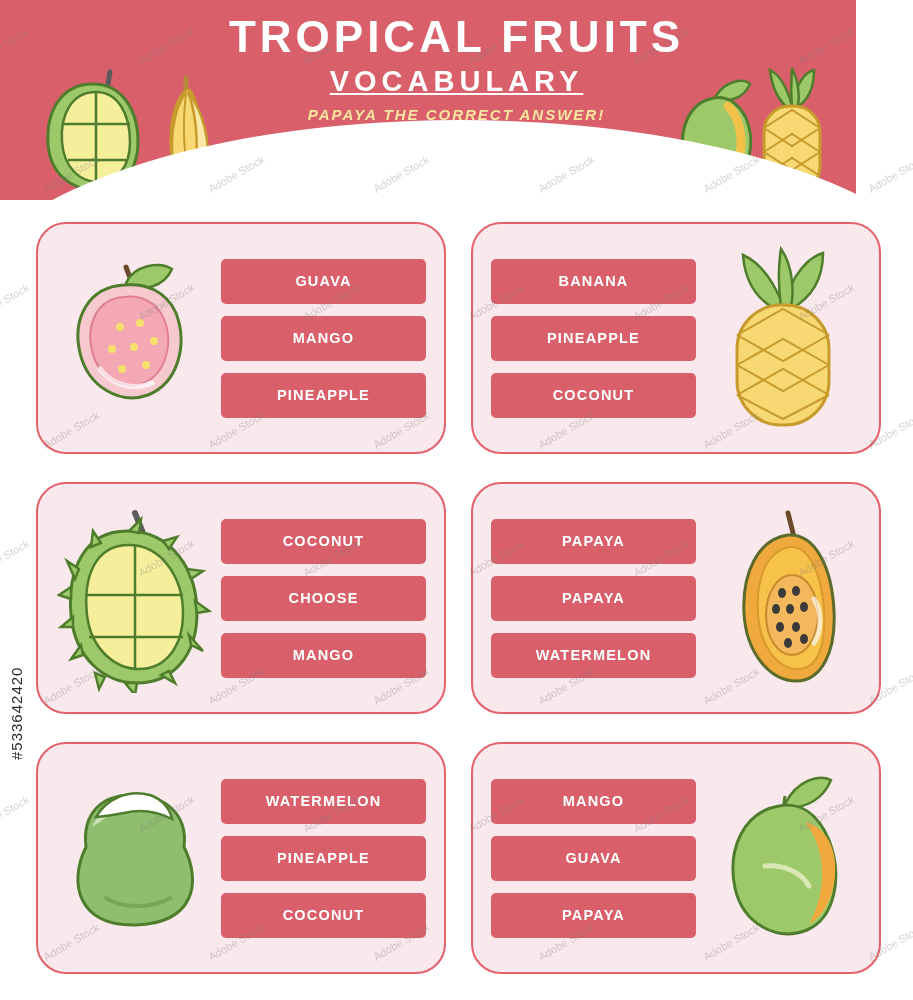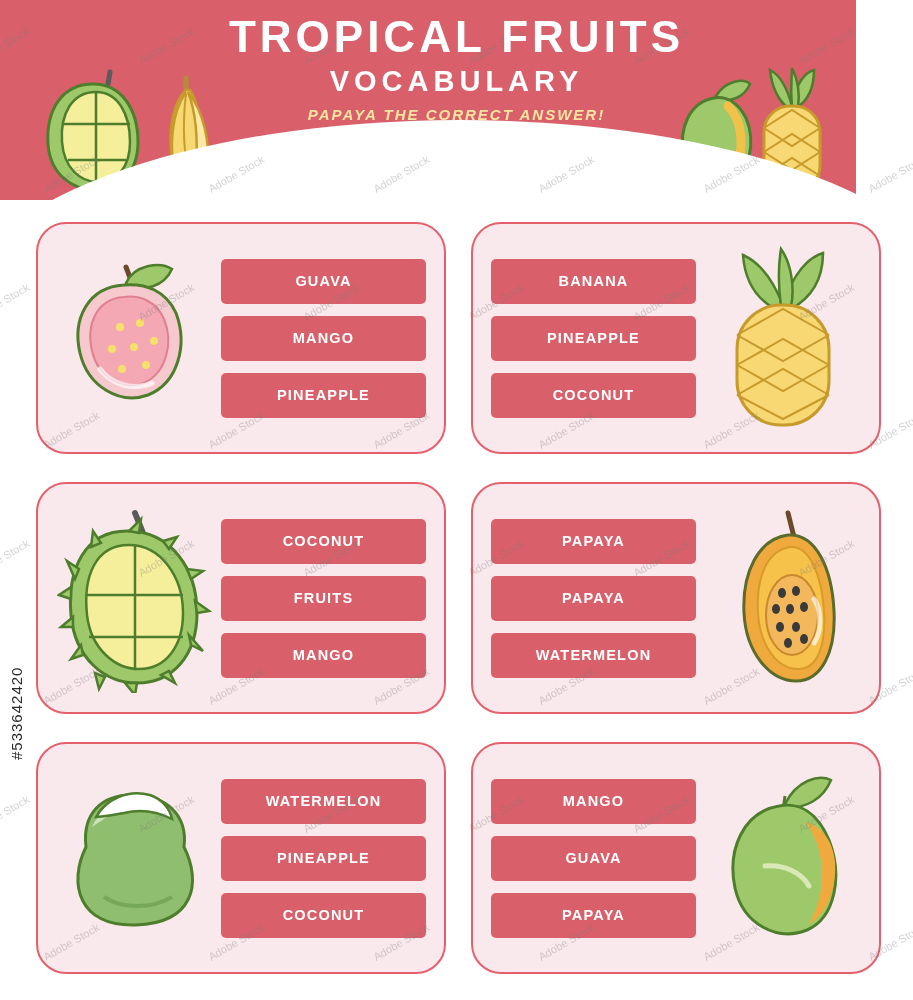--- a/index.html
+++ b/index.html
@@ -49,20 +49,21 @@
     color: #ffffff;
     letter-spacing: 4px;
     line-height: 1.15;
   }
   .title-sub {
     font-size: 29px;
     font-weight: bold;
     color: #ffffff;
     letter-spacing: 5px;
     margin-top: 2px;
+    text-decoration: underline;
   }
   .title-instr {
     font-size: 15px;
     font-weight: bold;
     font-style: italic;
     color: #f8e6a0;
     letter-spacing: 2px;
     margin-top: 8px;
   }
 
@@ -256,21 +257,21 @@
             <path d="M82 30 L84 16 L72 28 Z"></path>
             <path d="M44 40 L36 28 L34 44 Z"></path>
             <path d="M22 66 L10 58 L18 76 Z"></path>
           </g>
           <path d="M72 42 C38 42 26 74 30 112 C34 146 58 166 82 166 C110 166 126 142 126 110 C126 74 104 42 72 42 Z" fill="#f5ef9c" stroke="#4e7d2c" stroke-width="2.5"></path>
           <path d="M78 42 L78 166 M30 92 L126 92 M32 134 L126 134" stroke="#4e7d2c" stroke-width="2.5" fill="none"></path>
         </svg>
       </div>
       <div class="options">
         <div class="option">COCONUT</div>
-        <div class="option">FRUITS</div>
+        <div class="option">CHOOSE</div>
         <div class="option">MANGO</div>
       </div>
     </div>
 
     <div class="card img-right">
       <div class="art">
         <svg width="130" height="190" viewBox="0 0 130 190">
           <path d="M76 34 L70 10" stroke="#6b4a2a" stroke-width="5" stroke-linecap="round" fill="none"></path>
           <path d="M70 32 C40 36 24 70 26 110 C28 150 52 178 78 178 C104 178 118 148 116 108 C114 66 98 30 70 32 Z" fill="#f0a93c" stroke="#5b6b2c" stroke-width="3"></path>
           <path d="M72 44 C48 48 38 76 40 110 C42 144 60 166 80 166 C100 166 108 142 106 108 C104 74 92 42 72 44 Z" fill="#f6c24a" stroke="#d79a2c" stroke-width="2"></path>

